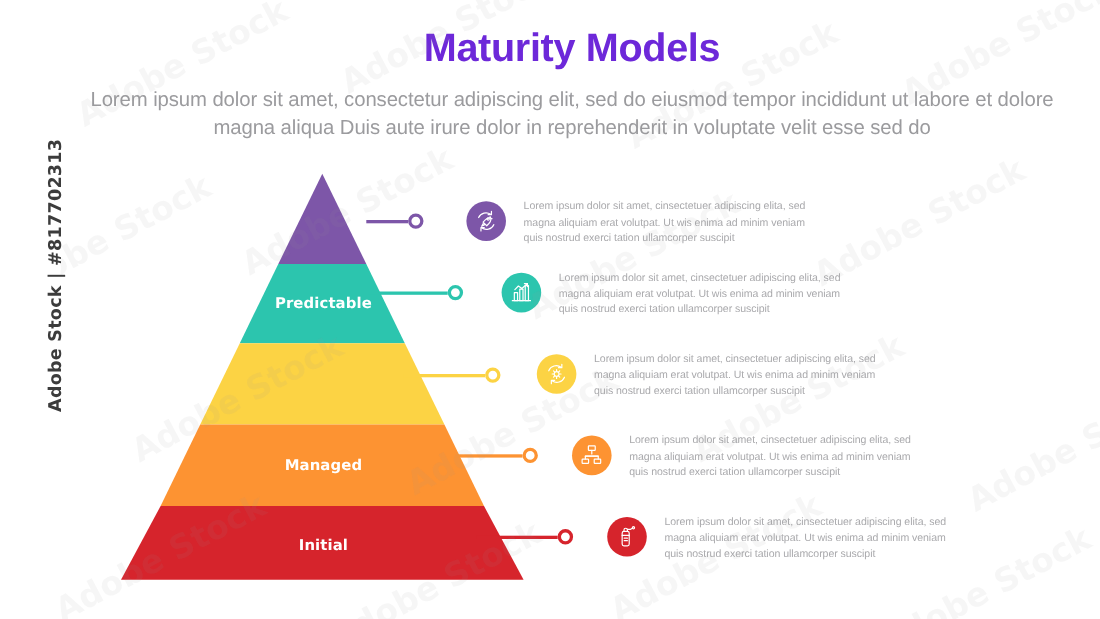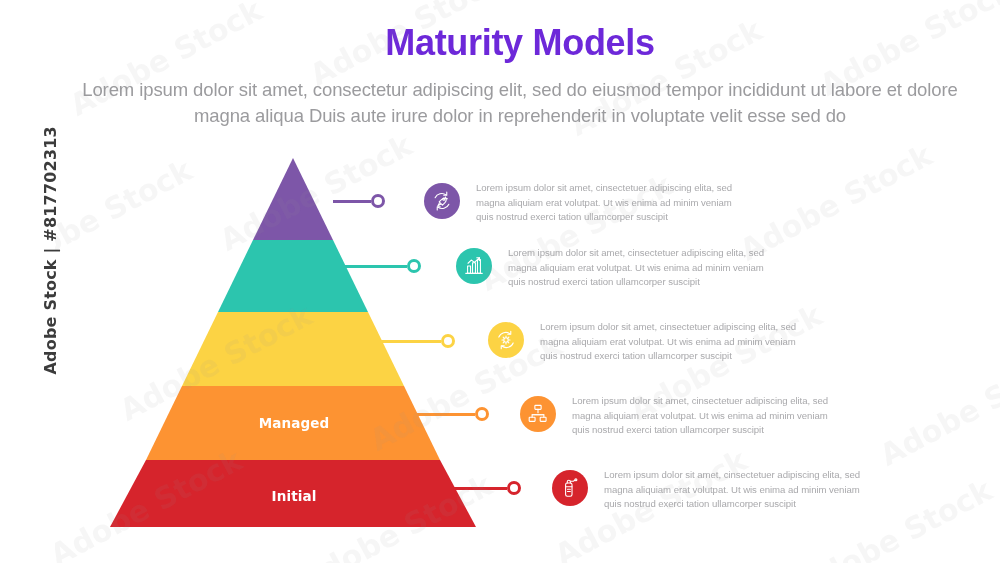--- a/index.html
+++ b/index.html
@@ -203,20 +203,21 @@
   <div class="pyramid">
     <svg width="370" height="390" viewBox="0 0 370 390">
 
       <polygon points="183,8 143,90 223,90" fill="#7d56a8"></polygon>
       <polygon points="143,90 223,90 258,162 108,162" fill="#2cc5ae"></polygon>
       <polygon points="108,162 258,162 294,236 72,236" fill="#fcd344"></polygon>
       <polygon points="72,236 294,236 330,310 36,310" fill="#fd9332"></polygon>
       <polygon points="36,310 330,310 366,377 0,377" fill="#d6242c"></polygon>
     </svg>
 
+    <div class="layer-label" style="left:39px;  top:118px; width:290px; text-align:center;">Predictable</div>
     <div class="layer-label" style="left:39px;  top:265px; width:290px; text-align:center;">Managed</div>
     <div class="layer-label" style="left:39px;  top:338px; width:290px; text-align:center;">Initial</div>
   </div>
 
   <div class="connector" style="left:333px; top:192px; width:52px;">
     <div class="conn-line" style="background:#7d56a8;"></div>
     <div class="conn-dot" style="border-color:#7d56a8;"></div>
   </div>
   <div class="connector" style="left:335px; top:257px; width:86px;">
     <div class="conn-line" style="background:#2cc5ae;"></div>

